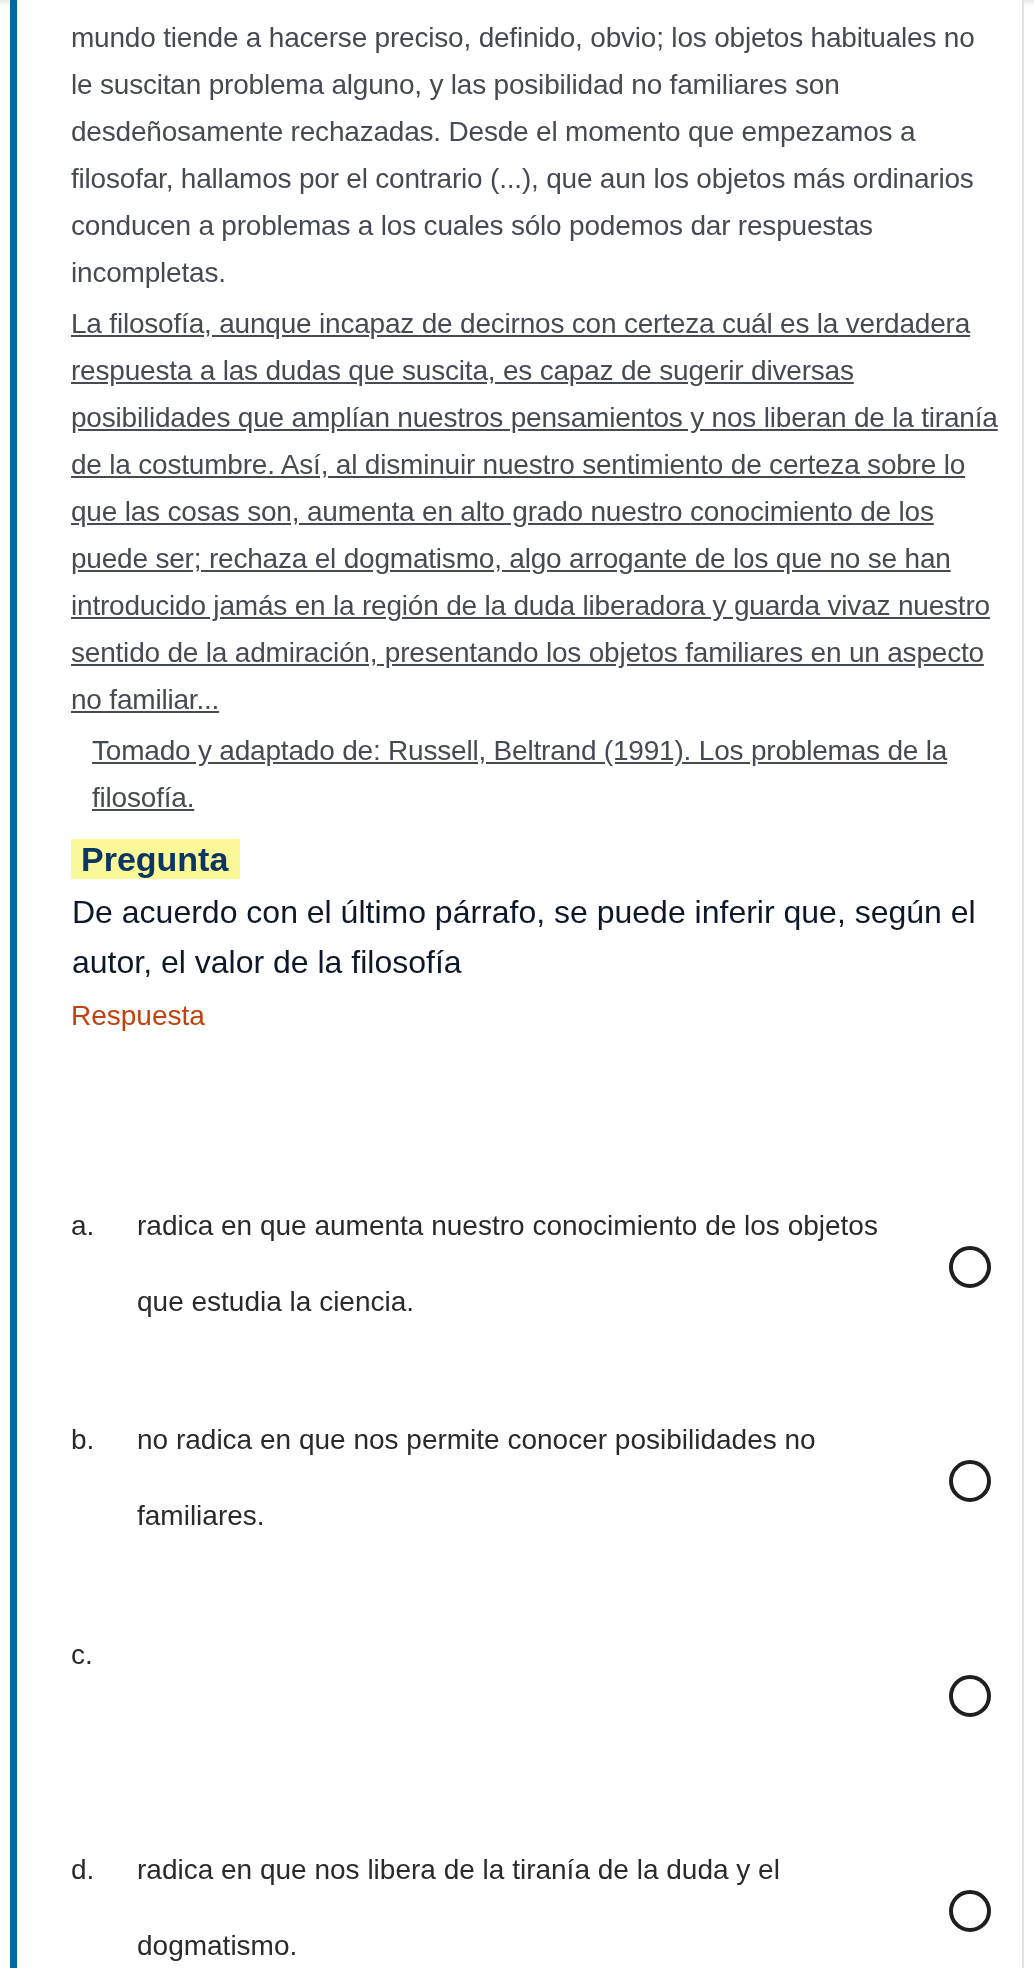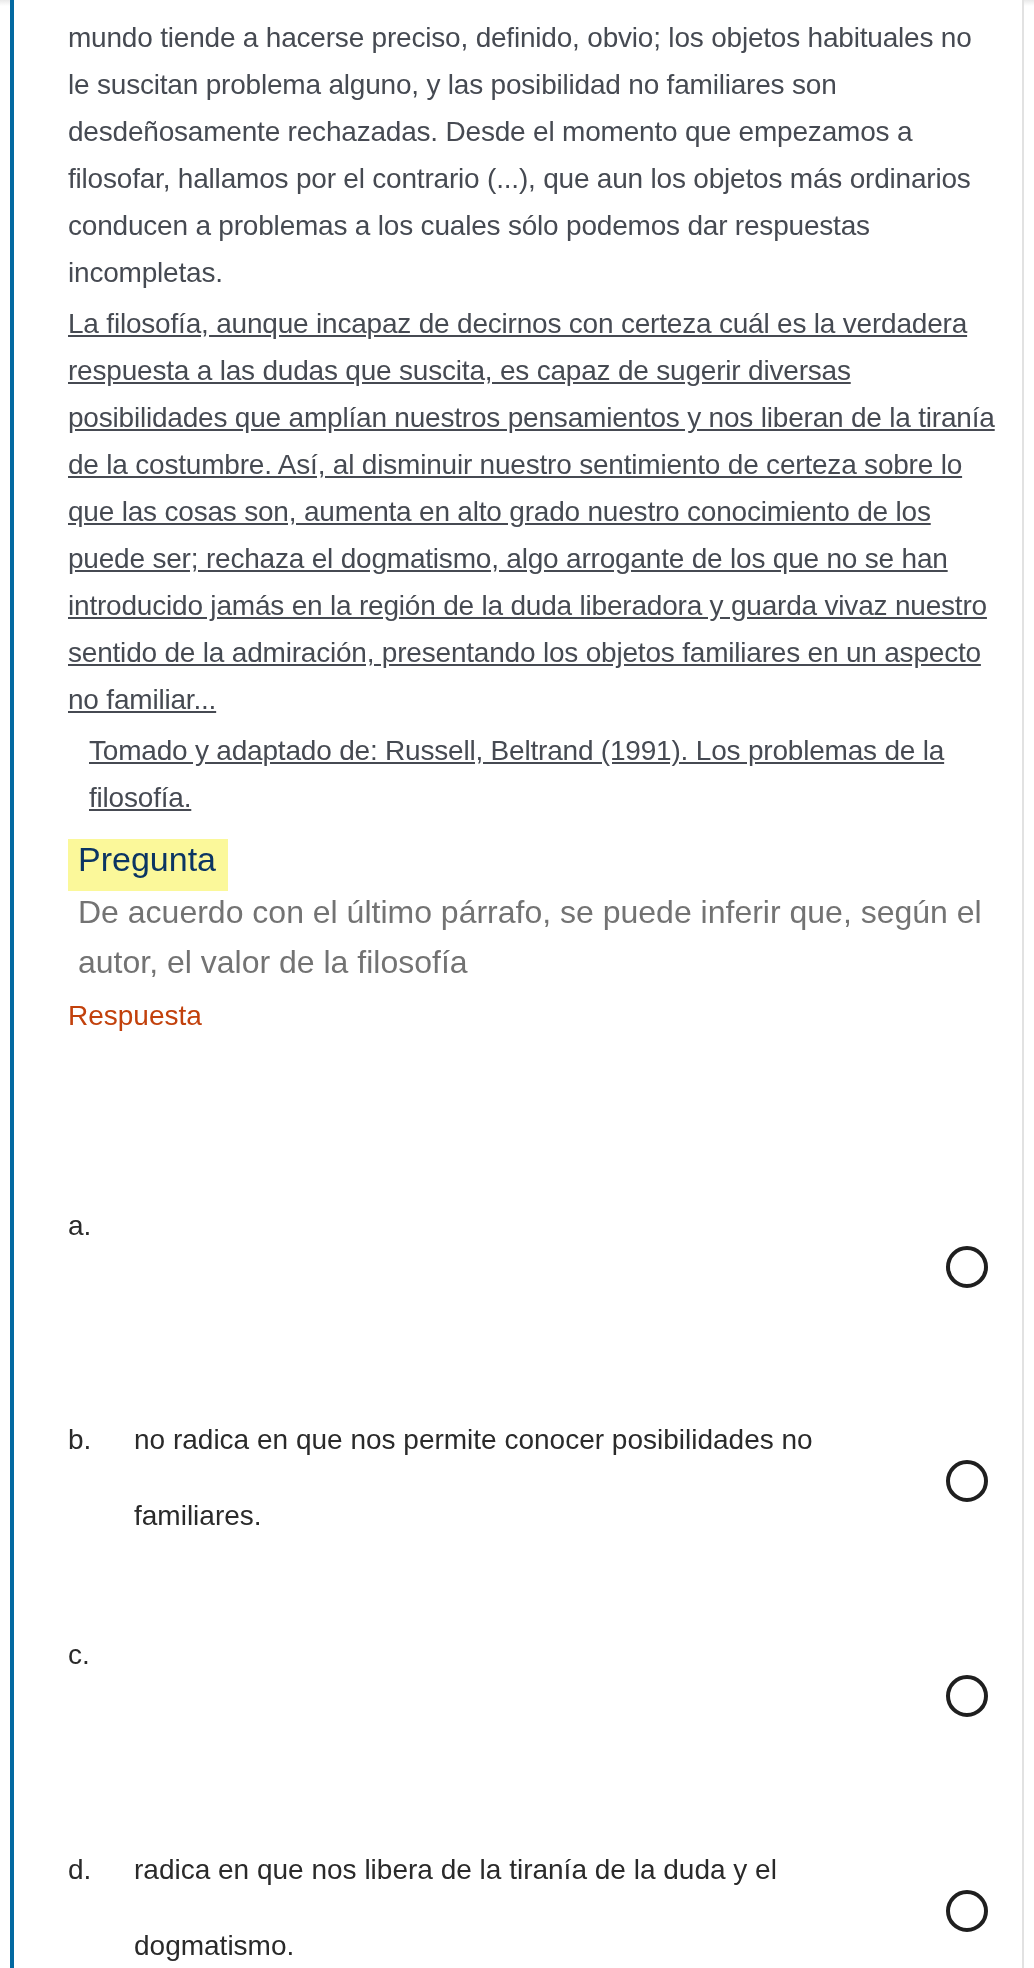--- a/index.html
+++ b/index.html
@@ -20,21 +20,21 @@
       left: 0; top: 0;
       width: 1034px; height: 6px;
       background: linear-gradient(#e9e9e9, #ffffff);
     }
     .card {
       position: absolute;
       left: 10px;
       top: 0;
       width: 1014px;
       height: 1968px;
-      border-left: 4px solid #0369a1;
+      border-left: 7px solid #0369a1;
       border-right: 2px solid #e2e2e2;
       box-sizing: border-box;
       background: #ffffff;
     }
     .content {
       position: absolute;
       left: 54px;
       top: 14px;
       width: 930px;
     }
@@ -49,30 +49,30 @@
     .citation { margin-top: 4px; margin-left: 21px; }
 
     .pregunta-wrap {
       margin-top: 18px;
       height: 42px;
     }
     .pregunta {
       display: inline-block;
       background: #fbf89a;
       color: #0b3563;
-      font-weight: normal;
+      font-weight: bold;
       font-size: 34px;
       line-height: 40px;
-      padding: 0 12px 12px 10px;
+      padding: 0 12px 0 10px;
     }
     .question {
       font-size: 32px;
       line-height: 50px;
-      color: #737373;
-      margin: 6px 0 0 10px;
+      color: #0f172a;
+      margin: 6px 0 0 1px;
     }
     .respuesta-label {
       font-size: 28px;
       line-height: 46px;
       margin-top: 6px;
       color: #c2410c;
     }
 
     .option {
       position: absolute;
@@ -124,20 +124,21 @@
 
     <div class="pregunta-wrap">
       <span class="pregunta">Pregunta</span>
     </div>
     <p class="question">De acuerdo con el último párrafo, se puede inferir que, según el autor, el valor de la filosofía</p>
     <div class="respuesta-label">Respuesta</div>
   </div>
 
   <div class="option" style="top:1188px;">
     <span class="letter">a.</span>
+    <span class="text">radica en que aumenta nuestro conocimiento de los objetos que estudia la ciencia.</span>
     <span class="radio"></span>
   </div>
 
   <div class="option" style="top:1402px;">
     <span class="letter">b.</span>
     <span class="text">no radica en que nos permite conocer posibilidades no familiares.</span>
     <span class="radio"></span>
   </div>
 
   <div class="option" style="top:1617px;">

